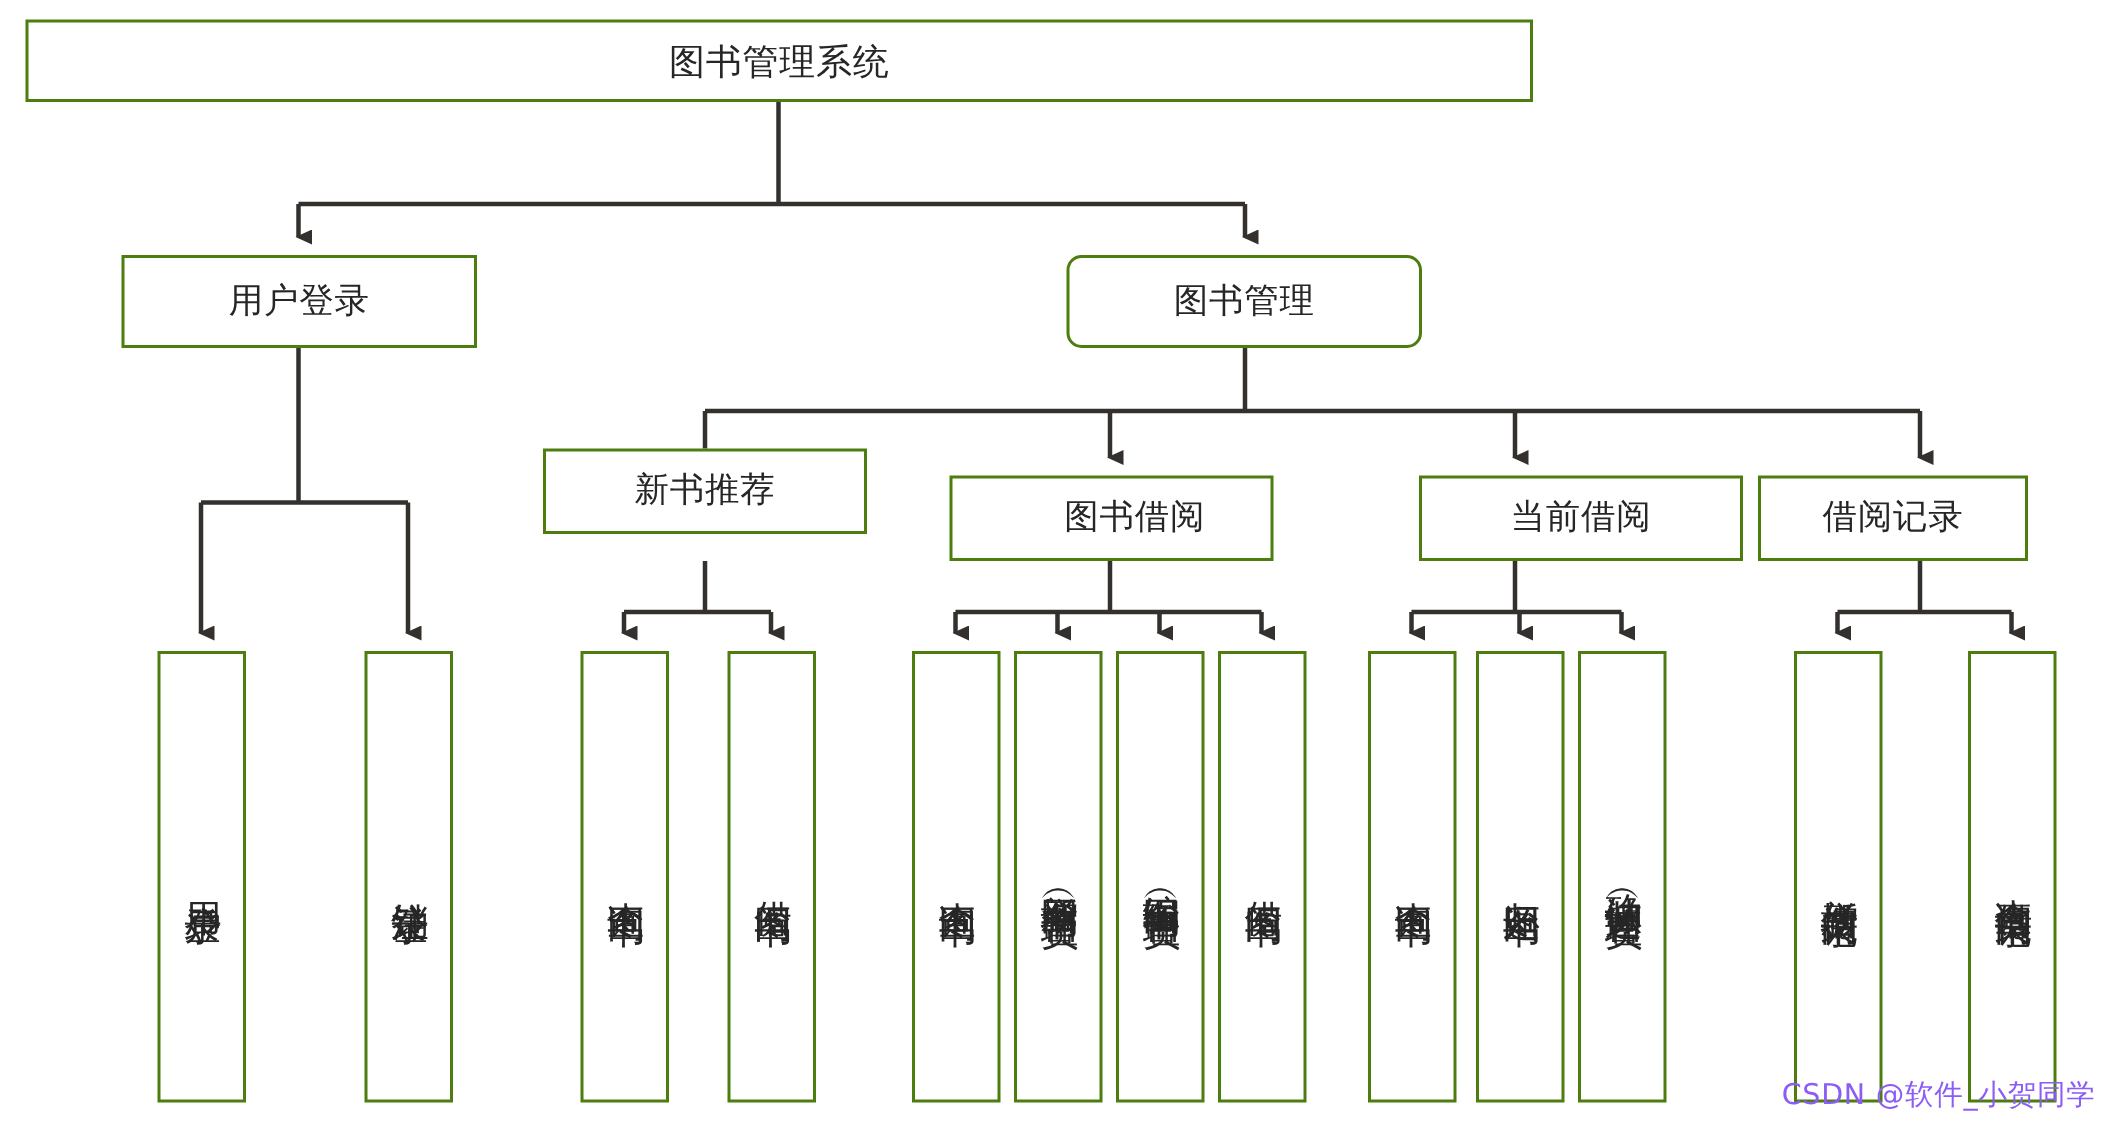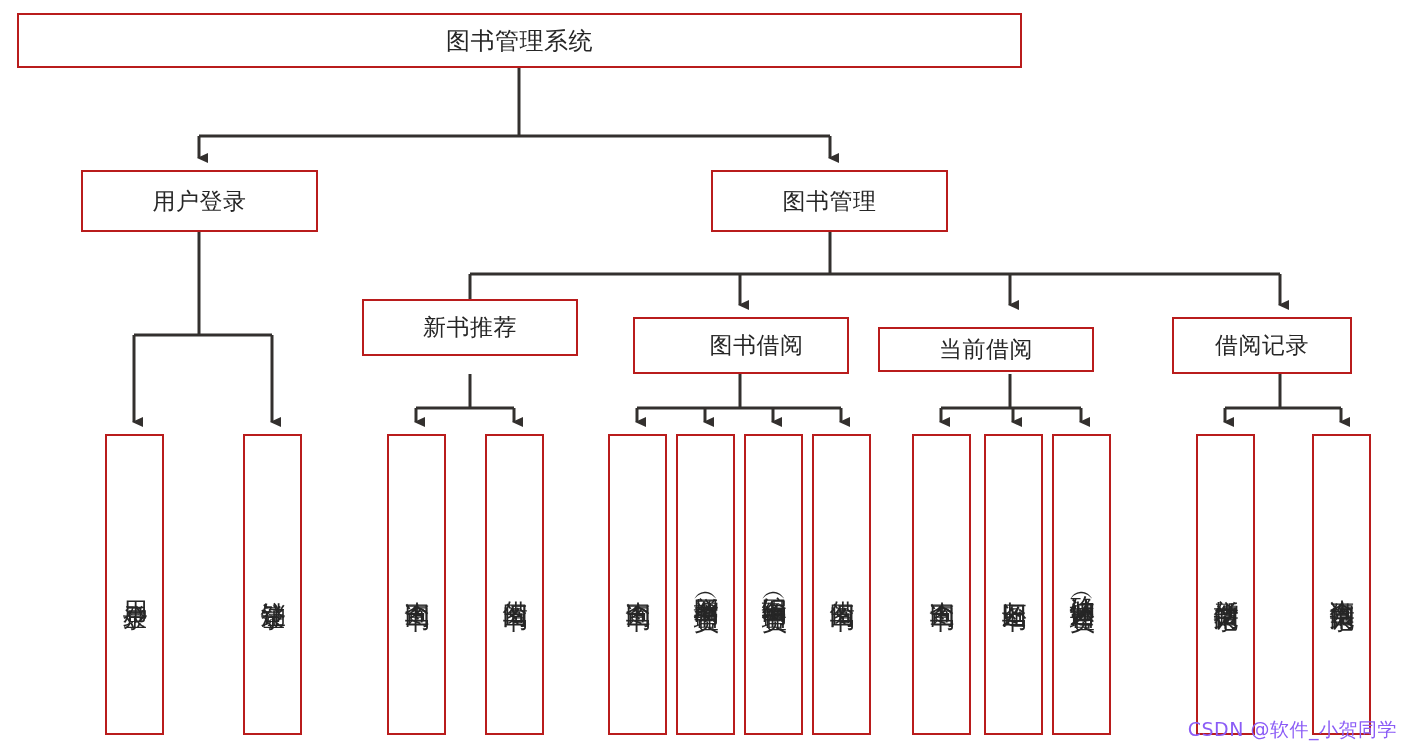--- a/index.html
+++ b/index.html
@@ -21,21 +21,21 @@
     position: absolute;
     left: 0;
     top: 0;
     width: 1405px;
     height: 747px;
     pointer-events: none;
   }
   .node {
     position: absolute;
     box-sizing: border-box;
-    border: 2px solid #b91c1c;
+    border: 2px solid #4d7c0f;
     background: #ffffff;
     display: flex;
     align-items: center;
     justify-content: center;
     color: #262626;
   }
   .node .label {
     display: block;
     text-align: center;
     line-height: 1.25;
@@ -124,31 +124,31 @@
     </g>
   </svg>
 
   <div class="node h h1" style="left:17px; top:13px; width:1005px; height:55px;">
     <span class="label">图书管理系统</span>
   </div>
 
   <div class="node h" style="left:81px; top:170px; width:237px; height:62px;">
     <span class="label">用户登录</span>
   </div>
-  <div class="node h" style="left:711px; top:170px; width:237px; height:62px;">
+  <div class="node h" style="left:711px; top:170px; width:237px; height:62px;border-radius:10px;">
     <span class="label">图书管理</span>
   </div>
 
   <div class="node h" style="left:362px; top:299px; width:216px; height:57px;">
     <span class="label">新书推荐</span>
   </div>
   <div class="node h" style="left:633px; top:317px; width:216px; height:57px;padding-left:31px;">
     <span class="label">图书借阅</span>
   </div>
-  <div class="node h" style="left:878px; top:317px; width:216px; height:45px;margin-top:10px;">
+  <div class="node h" style="left:946px; top:317px; width:216px; height:57px;">
     <span class="label">当前借阅</span>
   </div>
   <div class="node h" style="left:1172px; top:317px; width:180px; height:57px;">
     <span class="label">借阅记录</span>
   </div>
 
   <div class="node v" style="left:105px; top:434px; width:59px; height:301px;">
     <span class="label">用户登录</span>
   </div>
   <div class="node v" style="left:243px; top:434px; width:59px; height:301px;">

